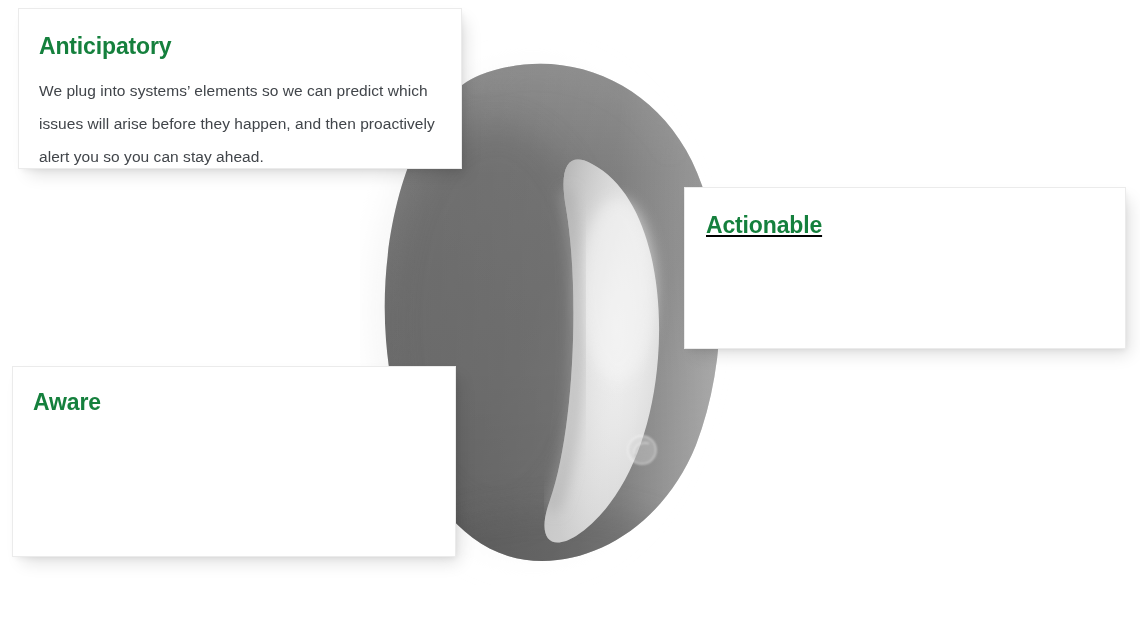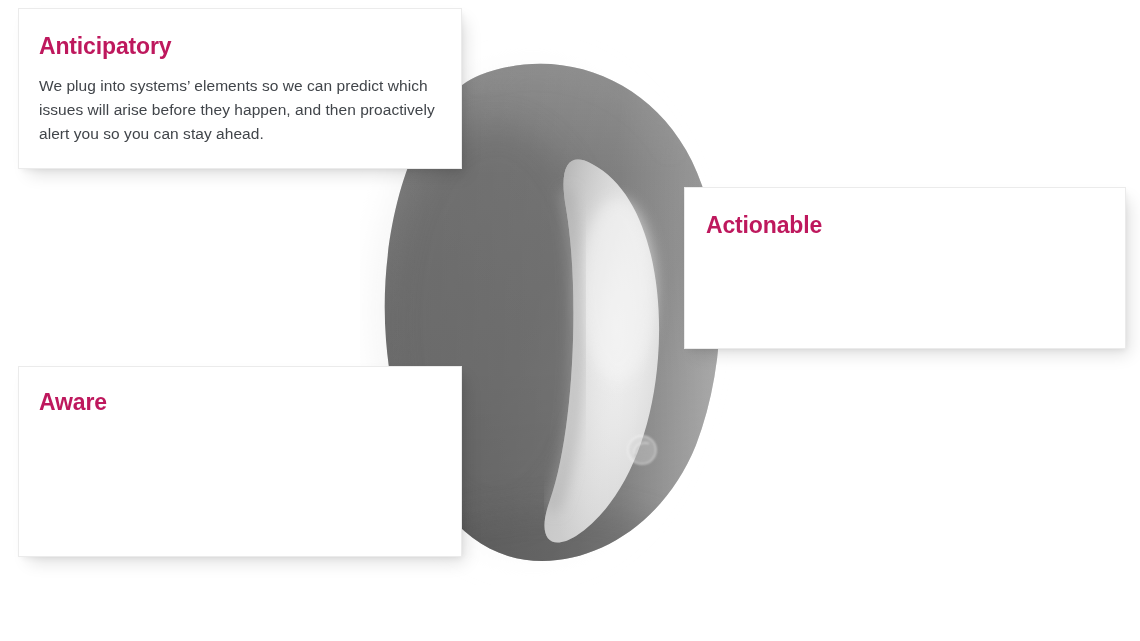--- a/index.html
+++ b/index.html
@@ -48,45 +48,46 @@
   }
   .card-inner {
     padding: 24px 22px 22px 20px;
   }
   .card h2 {
     margin: 0 0 14px 0;
     font-size: 23px;
     line-height: 1.18;
     font-weight: 700;
     letter-spacing: -0.15px;
-    color: #be185d;
+    color: #15803d;
   }
   .card p {
     margin: 0;
     font-size: 15.5px;
-    line-height: 24px;
+    line-height: 33px;
     font-weight: 400;
     color: #41454a;
     letter-spacing: 0.05px;
   }
 
   #card-anticipatory {
     left: 18px;
     top: 8px;
     width: 444px;
     height: 161px;
   }
   #card-actionable {
     left: 684px;
     top: 187px;
     width: 442px;
     height: 162px;
+    text-decoration: underline;
   }
   #card-aware {
-    left: 18px;
+    left: 12px;
     top: 366px;
     width: 444px;
     height: 191px;
   }
   #card-aware .card-inner {
     padding-top: 22px;
   }
   #card-actionable .card-inner {
     padding-left: 21px;
   }

